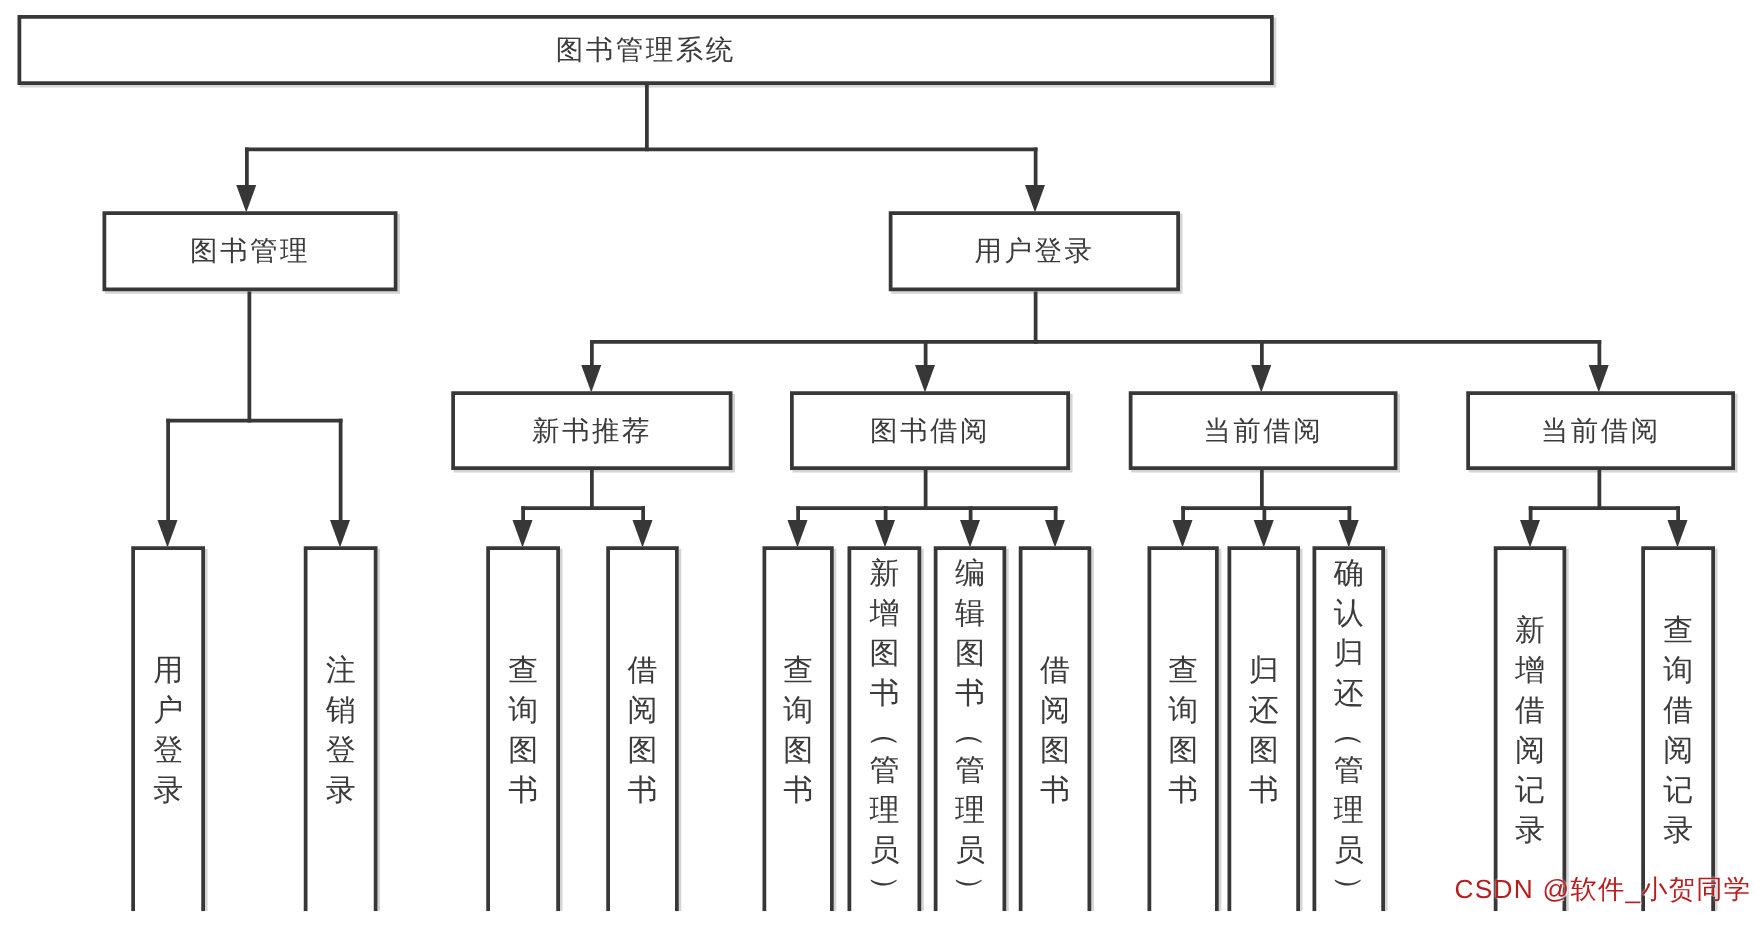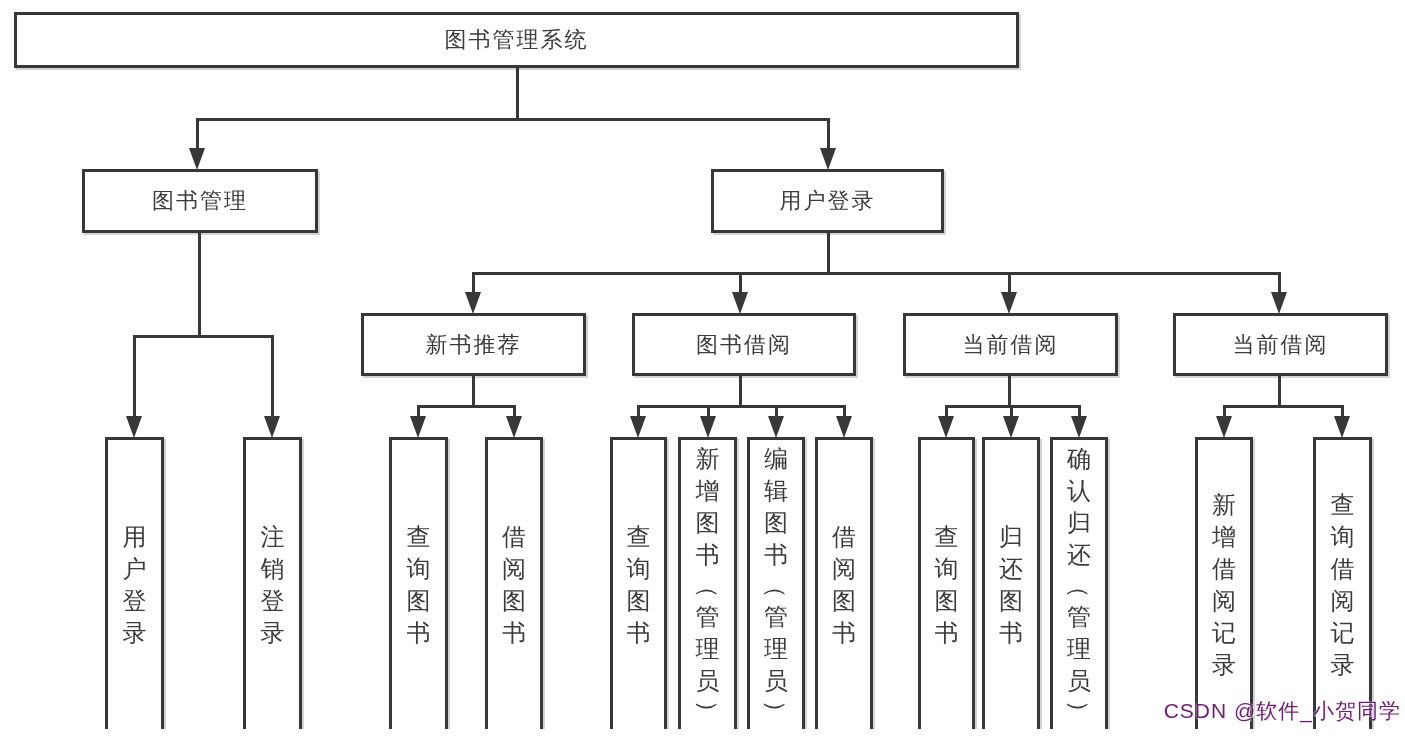--- a/index.html
+++ b/index.html
@@ -40,21 +40,21 @@
     position:absolute;width:0;height:0;
     border-left:8px solid transparent;
     border-right:8px solid transparent;
     border-top:22px solid #373737;
     z-index:1;
   }
   .watermark{
     position:absolute;
     right:4px;bottom:4px;
     font-size:21px;
-    color:#701a75;
+    color:#b91c1c;
     letter-spacing:1px;
     text-shadow:0 0 2px #ffffff,1px 1px 0 rgba(255,255,255,0.6);
     z-index:5;
     white-space:nowrap;
   }
 </style>
 </head>
 <body>
 
 <div class="canvas">

